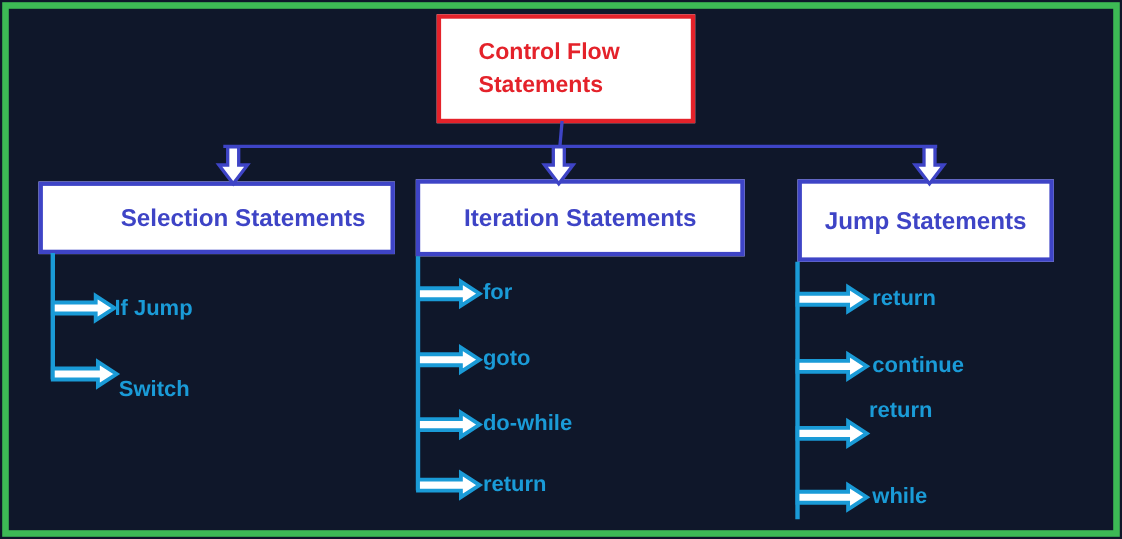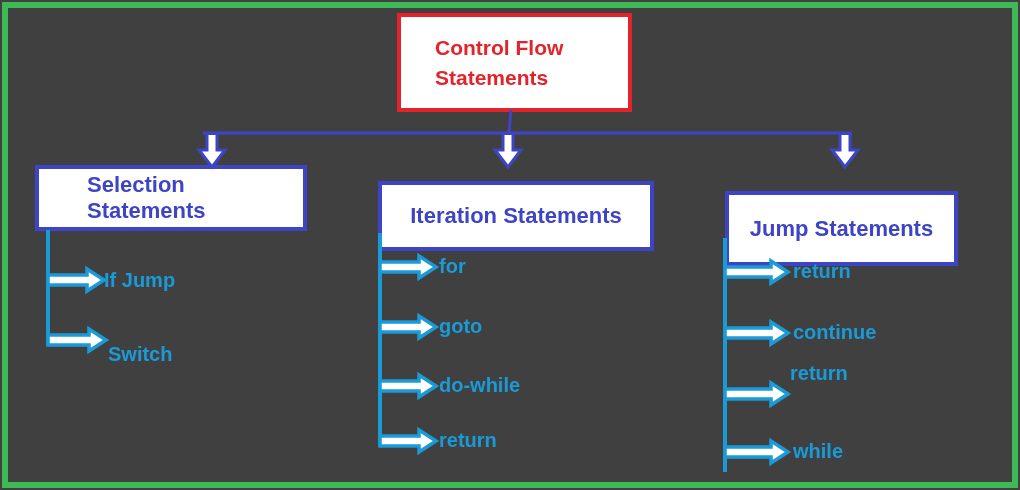--- a/index.html
+++ b/index.html
@@ -1,17 +1,17 @@
 <!DOCTYPE html>
 <html style="--green: #3dba55; --red: #e4222a; --blue: #3e44c6; --cyan: #1a9bd7;"><head>
 <meta charset="utf-8">
 <style>
   html,body{margin:0;padding:0;background:#ffffff;}
   .canvas{
-    position:relative;width:1020px;height:490px;background:#404040;
+    position:relative;width:1020px;height:490px;background:#0f172a;
     font-family:"Liberation Sans",sans-serif;overflow:hidden;
   }
   .green-frame{
     position:absolute;inset:2px;border:6px solid var(--green,#3dba55);
     pointer-events:none;z-index:0;
   }
   .box{
     position:absolute;box-sizing:border-box;display:flex;
     align-items:center;justify-content:center;background:#ffffff;
     font-weight:bold;z-index:1;
@@ -20,23 +20,23 @@
     left:397px;top:13px;width:235px;height:99px;
     border:4px solid var(--red,#e4222a);color:var(--red,#e4222a);
     font-size:21px;line-height:30px;justify-content:flex-start;
     padding-left:34px;
   }
   .root-box .label{white-space:pre-line;text-align:left;}
   .branch-box{
     border:4px solid var(--blue,#3e44c6);color:var(--blue,#3e44c6);
     font-size:22px;
   }
-  .branch-selection{left:35px;top:165px;width:272px;height:66px;padding-left:48px;}
-  .branch-iteration{left:378px;top:163px;width:276px;height:70px;margin-top:18px;}
-  .branch-jump{left:725px;top:163px;width:233px;height:75px;margin-top:28px;}
+  .branch-selection{left:35px;top:165px;width:324px;height:66px;padding-left:48px;}
+  .branch-iteration{left:378px;top:163px;width:299px;height:70px;}
+  .branch-jump{left:725px;top:163px;width:233px;height:75px;}
   .connector-layer{position:absolute;left:0;top:0;z-index:2;pointer-events:none;}
   .blue-stroke{stroke:var(--blue,#3e44c6);stroke-width:3;fill:none;}
   .blue-arrow{stroke:var(--blue,#3e44c6);stroke-width:3;fill:#ffffff;stroke-linejoin:miter;}
   .cyan-stroke{stroke:var(--cyan,#1a9bd7);stroke-width:4;fill:none;}
   .cyan-arrow{stroke:var(--cyan,#1a9bd7);stroke-width:3.5;fill:#ffffff;stroke-linejoin:miter;}
   .item-label{
     position:absolute;transform:translateY(-52%);font-weight:bold;
     font-size:20px;color:var(--cyan,#1a9bd7);white-space:nowrap;z-index:3;
   }
 </style>

